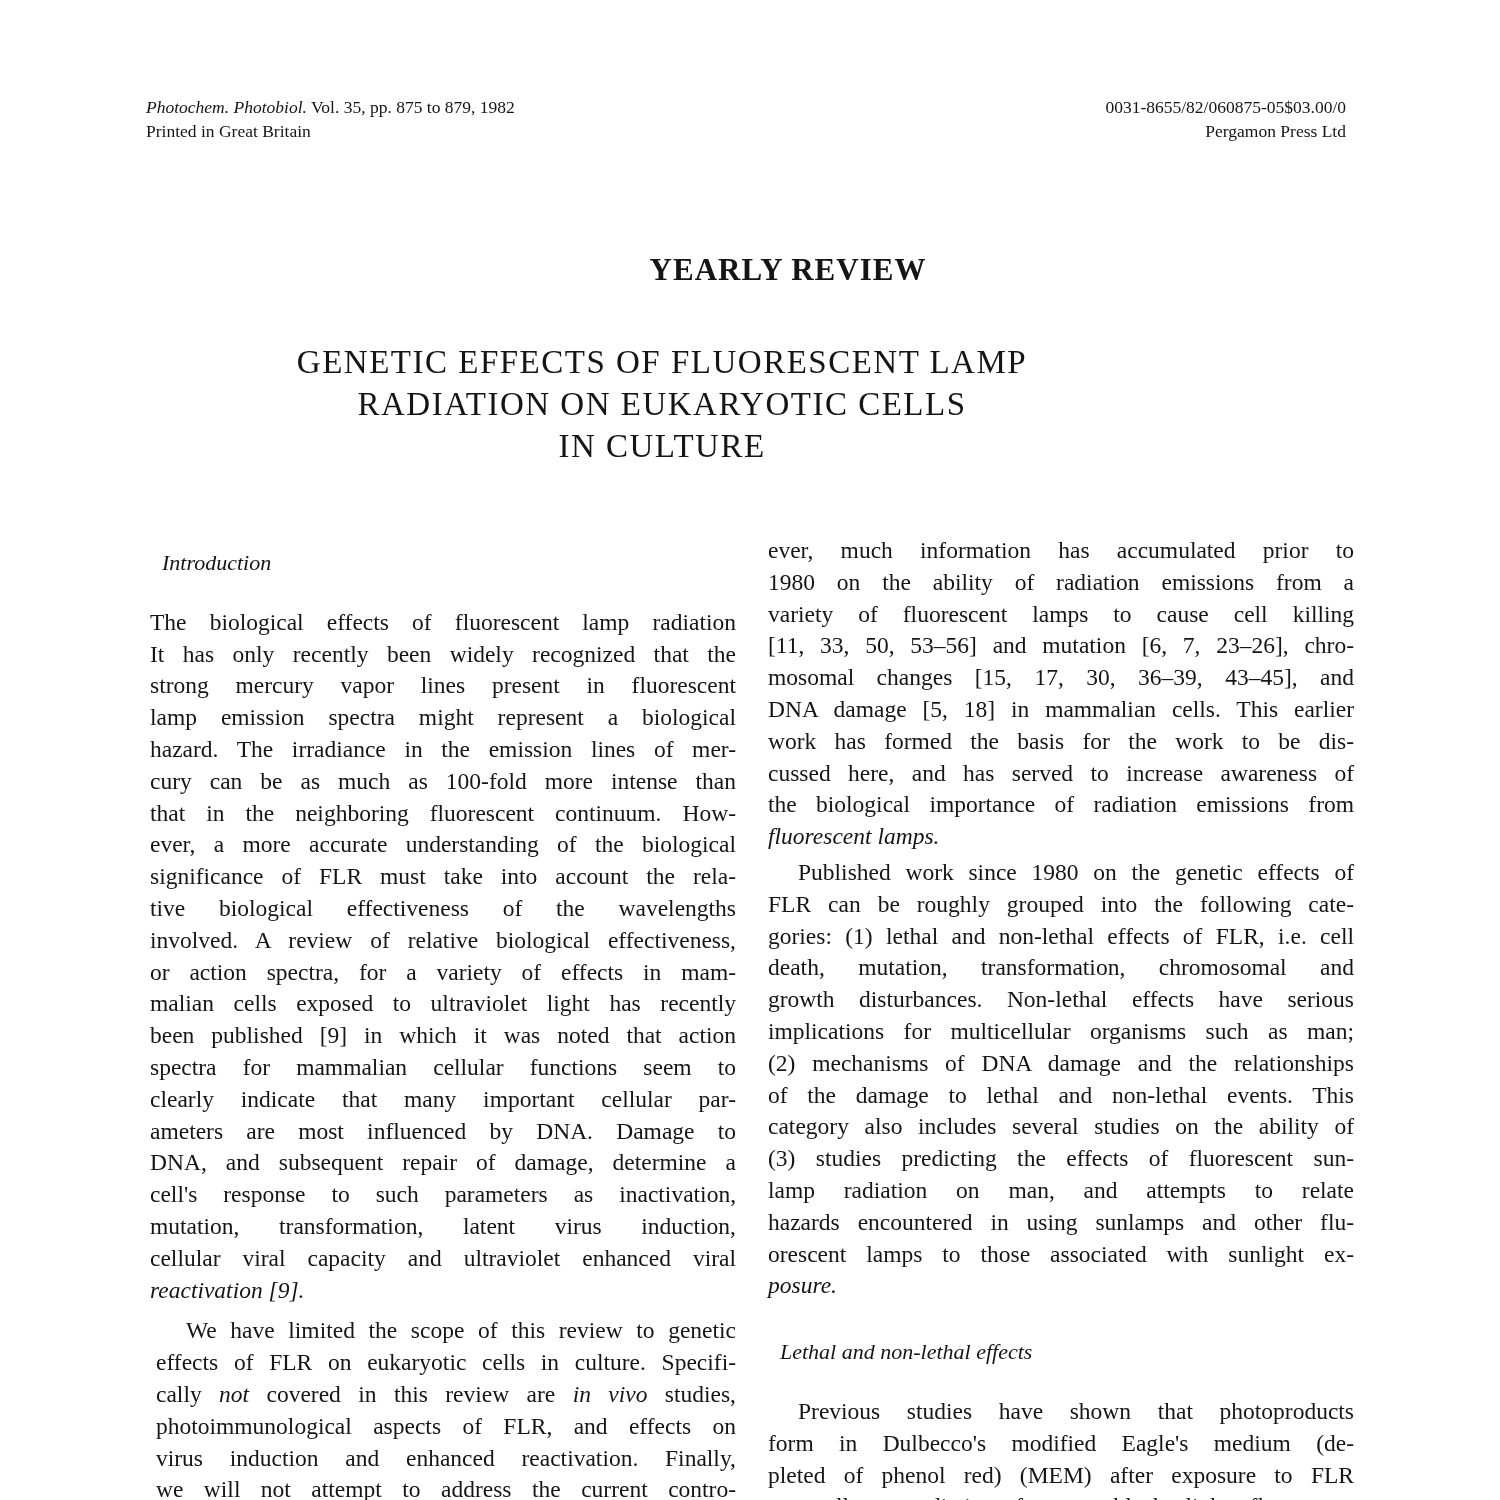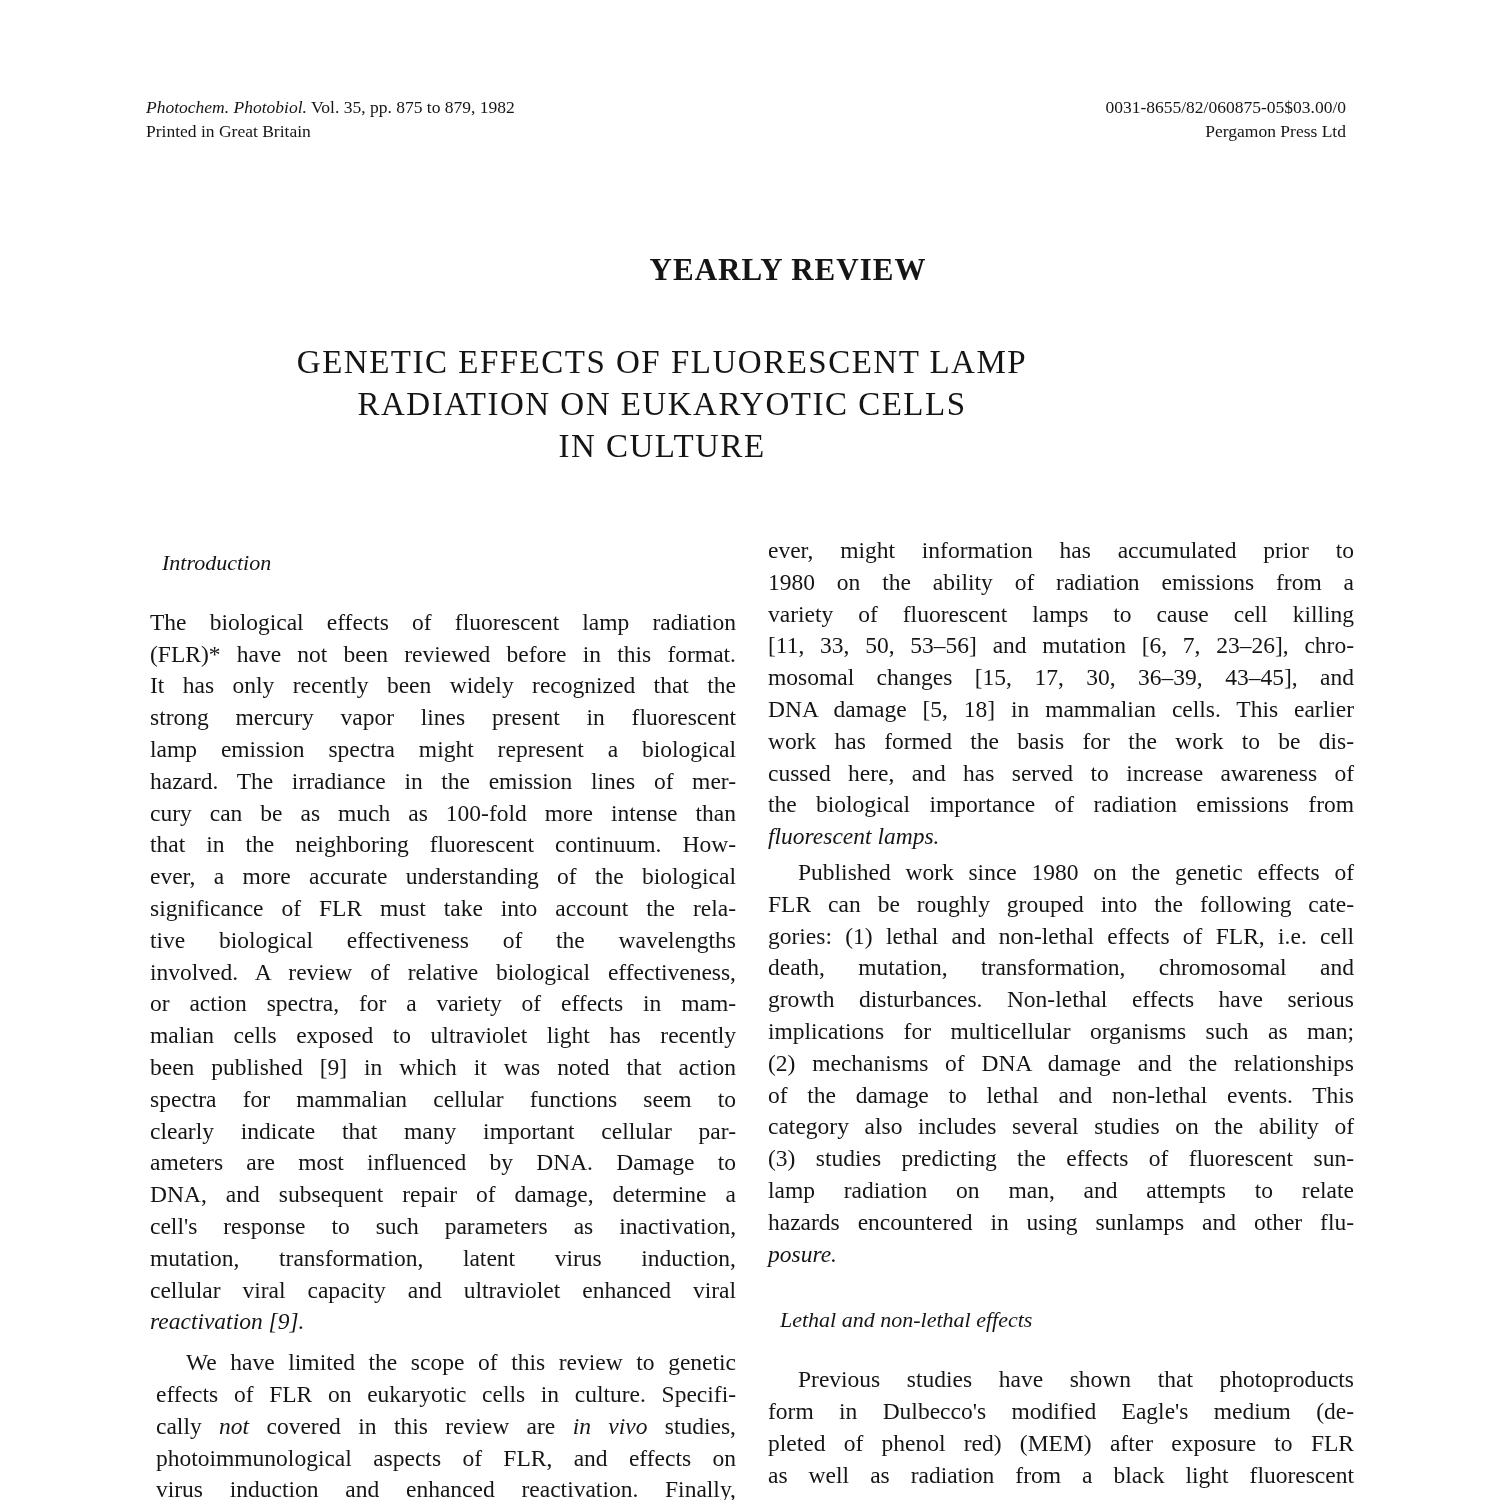--- a/index.html
+++ b/index.html
@@ -100,21 +100,20 @@
   <div>GENETIC EFFECTS OF FLUORESCENT LAMP</div>
   <div>RADIATION ON EUKARYOTIC CELLS</div>
   <div>IN CULTURE</div>
 </div>
 
 <div class="col col-left">
   <div class="section-heading">Introduction</div>
   <div class="gap-md"></div>
   <div>
     <span class="line">The biological effects of fluorescent lamp radiation</span>
-    <span class="line">(FLR)* have not been reviewed before in this format.</span>
     <span class="line">It has only recently been widely recognized that the</span>
     <span class="line">strong mercury vapor lines present in fluorescent</span>
     <span class="line">lamp emission spectra might represent a biological</span>
     <span class="line">hazard. The irradiance in the emission lines of mer-</span>
     <span class="line">cury can be as much as 100-fold more intense than</span>
     <span class="line">that in the neighboring fluorescent continuum. How-</span>
     <span class="line">ever, a more accurate understanding of the biological</span>
     <span class="line">significance of FLR must take into account the rela-</span>
     <span class="line">tive biological effectiveness of the wavelengths</span>
     <span class="line">involved. A review of relative biological effectiveness,</span>
@@ -136,21 +135,21 @@
     <span class="line">effects of FLR on eukaryotic cells in culture. Specifi-</span>
     <span class="line"><span>cally </span><span class="italic">not</span><span> covered in this review are </span><span class="italic">in vivo</span><span> studies,</span></span>
     <span class="line">photoimmunological aspects of FLR, and effects on</span>
     <span class="line">virus induction and enhanced reactivation. Finally,</span>
     <span class="line">we will not attempt to address the current contro-</span>
   </div>
 </div>
 
 <div class="col col-right">
   <div>
-    <span class="line">ever, might information has accumulated prior to</span>
+    <span class="line">ever, much information has accumulated prior to</span>
     <span class="line">1980 on the ability of radiation emissions from a</span>
     <span class="line">variety of fluorescent lamps to cause cell killing</span>
     <span class="line">[11, 33, 50, 53–56] and mutation [6, 7, 23–26], chro-</span>
     <span class="line">mosomal changes [15, 17, 30, 36–39, 43–45], and</span>
     <span class="line">DNA damage [5, 18] in mammalian cells. This earlier</span>
     <span class="line">work has formed the basis for the work to be dis-</span>
     <span class="line">cussed here, and has served to increase awareness of</span>
     <span class="line">the biological importance of radiation emissions from</span>
     <span class="line last">fluorescent lamps.</span>
   </div>
@@ -161,20 +160,21 @@
     <span class="line">gories: (1) lethal and non-lethal effects of FLR, i.e. cell</span>
     <span class="line">death, mutation, transformation, chromosomal and</span>
     <span class="line">growth disturbances. Non-lethal effects have serious</span>
     <span class="line">implications for multicellular organisms such as man;</span>
     <span class="line">(2) mechanisms of DNA damage and the relationships</span>
     <span class="line">of the damage to lethal and non-lethal events. This</span>
     <span class="line">category also includes several studies on the ability of</span>
     <span class="line">(3) studies predicting the effects of fluorescent sun-</span>
     <span class="line">lamp radiation on man, and attempts to relate</span>
     <span class="line">hazards encountered in using sunlamps and other flu-</span>
+    <span class="line">orescent lamps to those associated with sunlight ex-</span>
     <span class="line last">posure.</span>
   </div>
   <div class="gap-lg"></div>
   <div class="section-heading">Lethal and non-lethal effects</div>
   <div class="gap-md"></div>
   <div>
     <span class="line indent">Previous studies have shown that photoproducts</span>
     <span class="line">form in Dulbecco's modified Eagle's medium (de-</span>
     <span class="line">pleted of phenol red) (MEM) after exposure to FLR</span>
     <span class="line">as well as radiation from a black light fluorescent</span>

